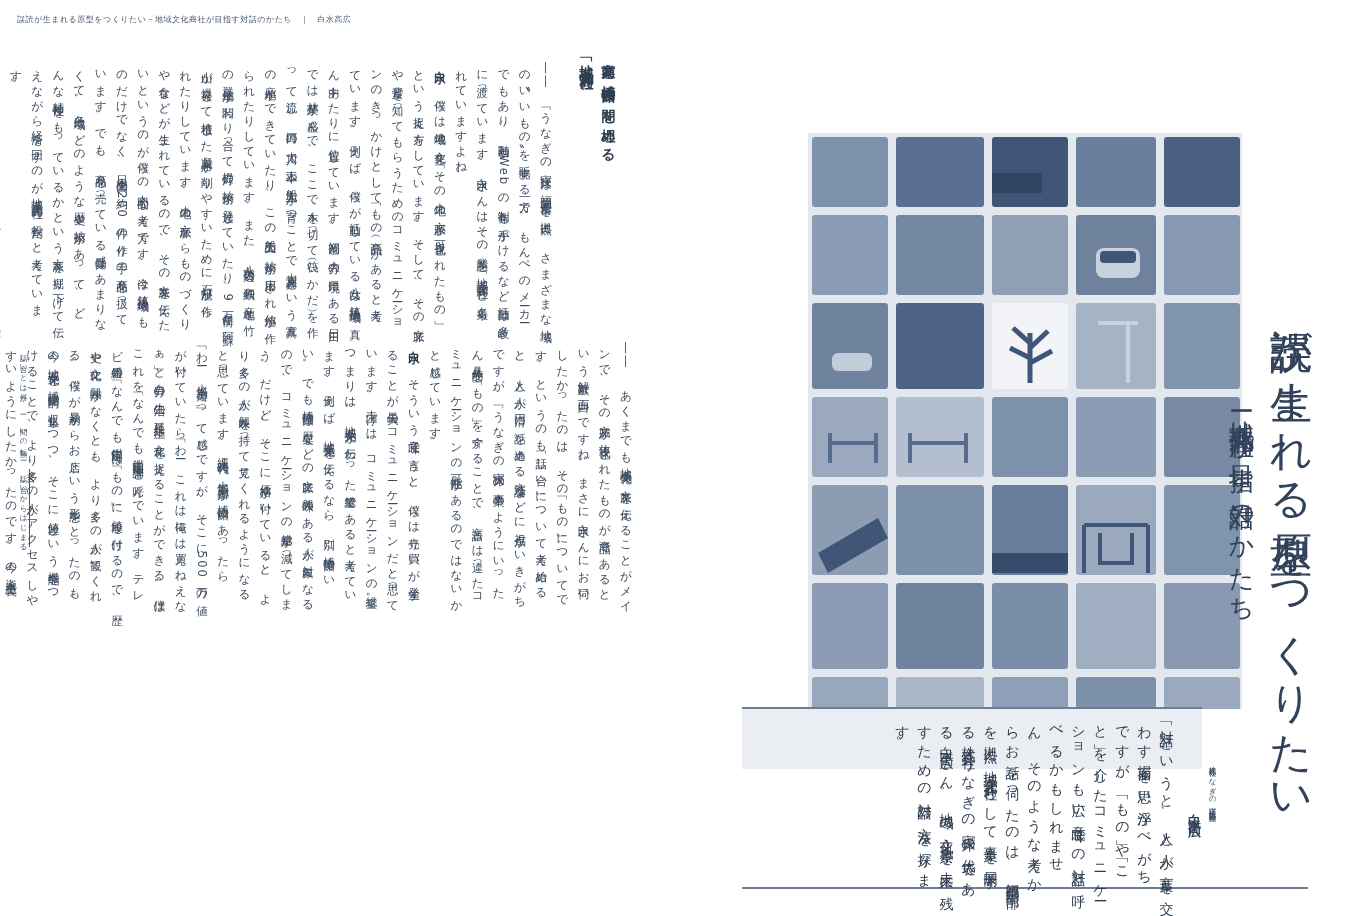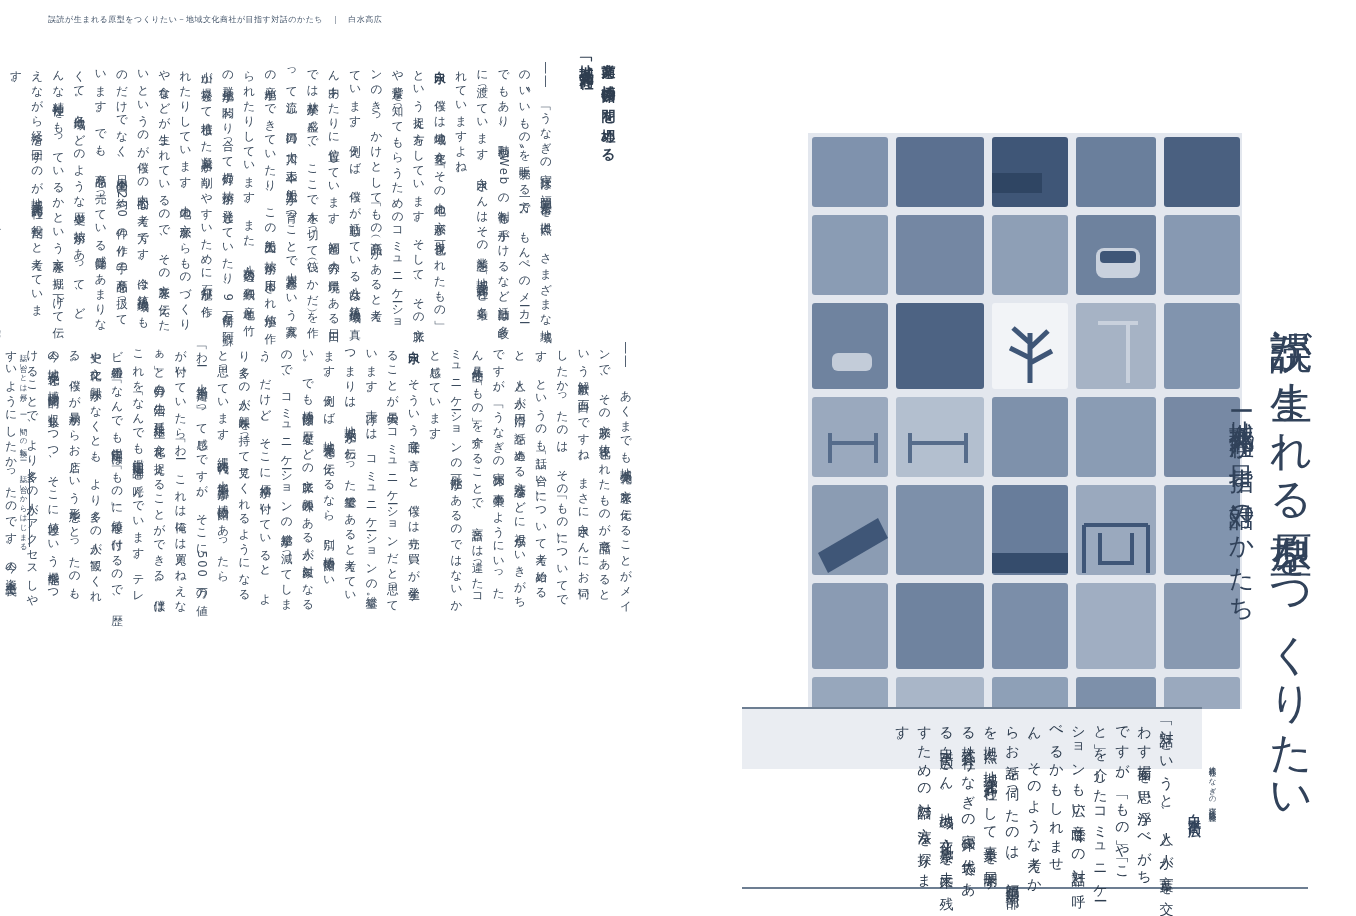--- a/index.html
+++ b/index.html
@@ -1,18 +1,18 @@
 <!DOCTYPE html>
 <html><head>
 <meta charset="utf-8">
 <style>
   html, body { margin:0; padding:0; background:#ffffff; }
   body { width:1356px; height:916px; position:relative; overflow:hidden;
          font-family:"DejaVu Sans","Liberation Sans",sans-serif; color:#3a4a5c; }
-  .running-head { position:absolute; left:17px; top:14px; font-size:8px; color:#44556a; letter-spacing:0.5px; white-space:nowrap;margin-left:31px; }
+  .running-head { position:absolute; left:17px; top:14px; font-size:8px; color:#44556a; letter-spacing:0.5px; white-space:nowrap; }
   .vblock { position:absolute; writing-mode:vertical-rl; -webkit-writing-mode:vertical-rl; }
   .body-text { font-size:11.6px; line-height:21.2px; letter-spacing:1.9px; color:#3b4b5e; }
   .body-text p { margin:0; }
   .spk { font-weight:bold; color:#2f3f52; margin-bottom:1em; }
   .dash { display:inline-block; }
   .heading { font-size:14px; line-height:22px; letter-spacing:2px; color:#2f3e50; font-weight:bold; }
   .side-nav { position:absolute; left:18px; top:348px; height:250px; font-size:7.5px; color:#44556a; letter-spacing:1px; }
   .side-nav .active { border-right:1px solid #44556a; padding-right:1px; }
   .painting { position:absolute; left:808px; top:133px; width:434px; height:576px; background:#dfe3ea; overflow:hidden; }
   .title { position:absolute; left:1268px; top:296px; font-family:"DejaVu Serif","Liberation Serif",serif; font-size:42px; line-height:46px; letter-spacing:2px; color:#31425a; }

